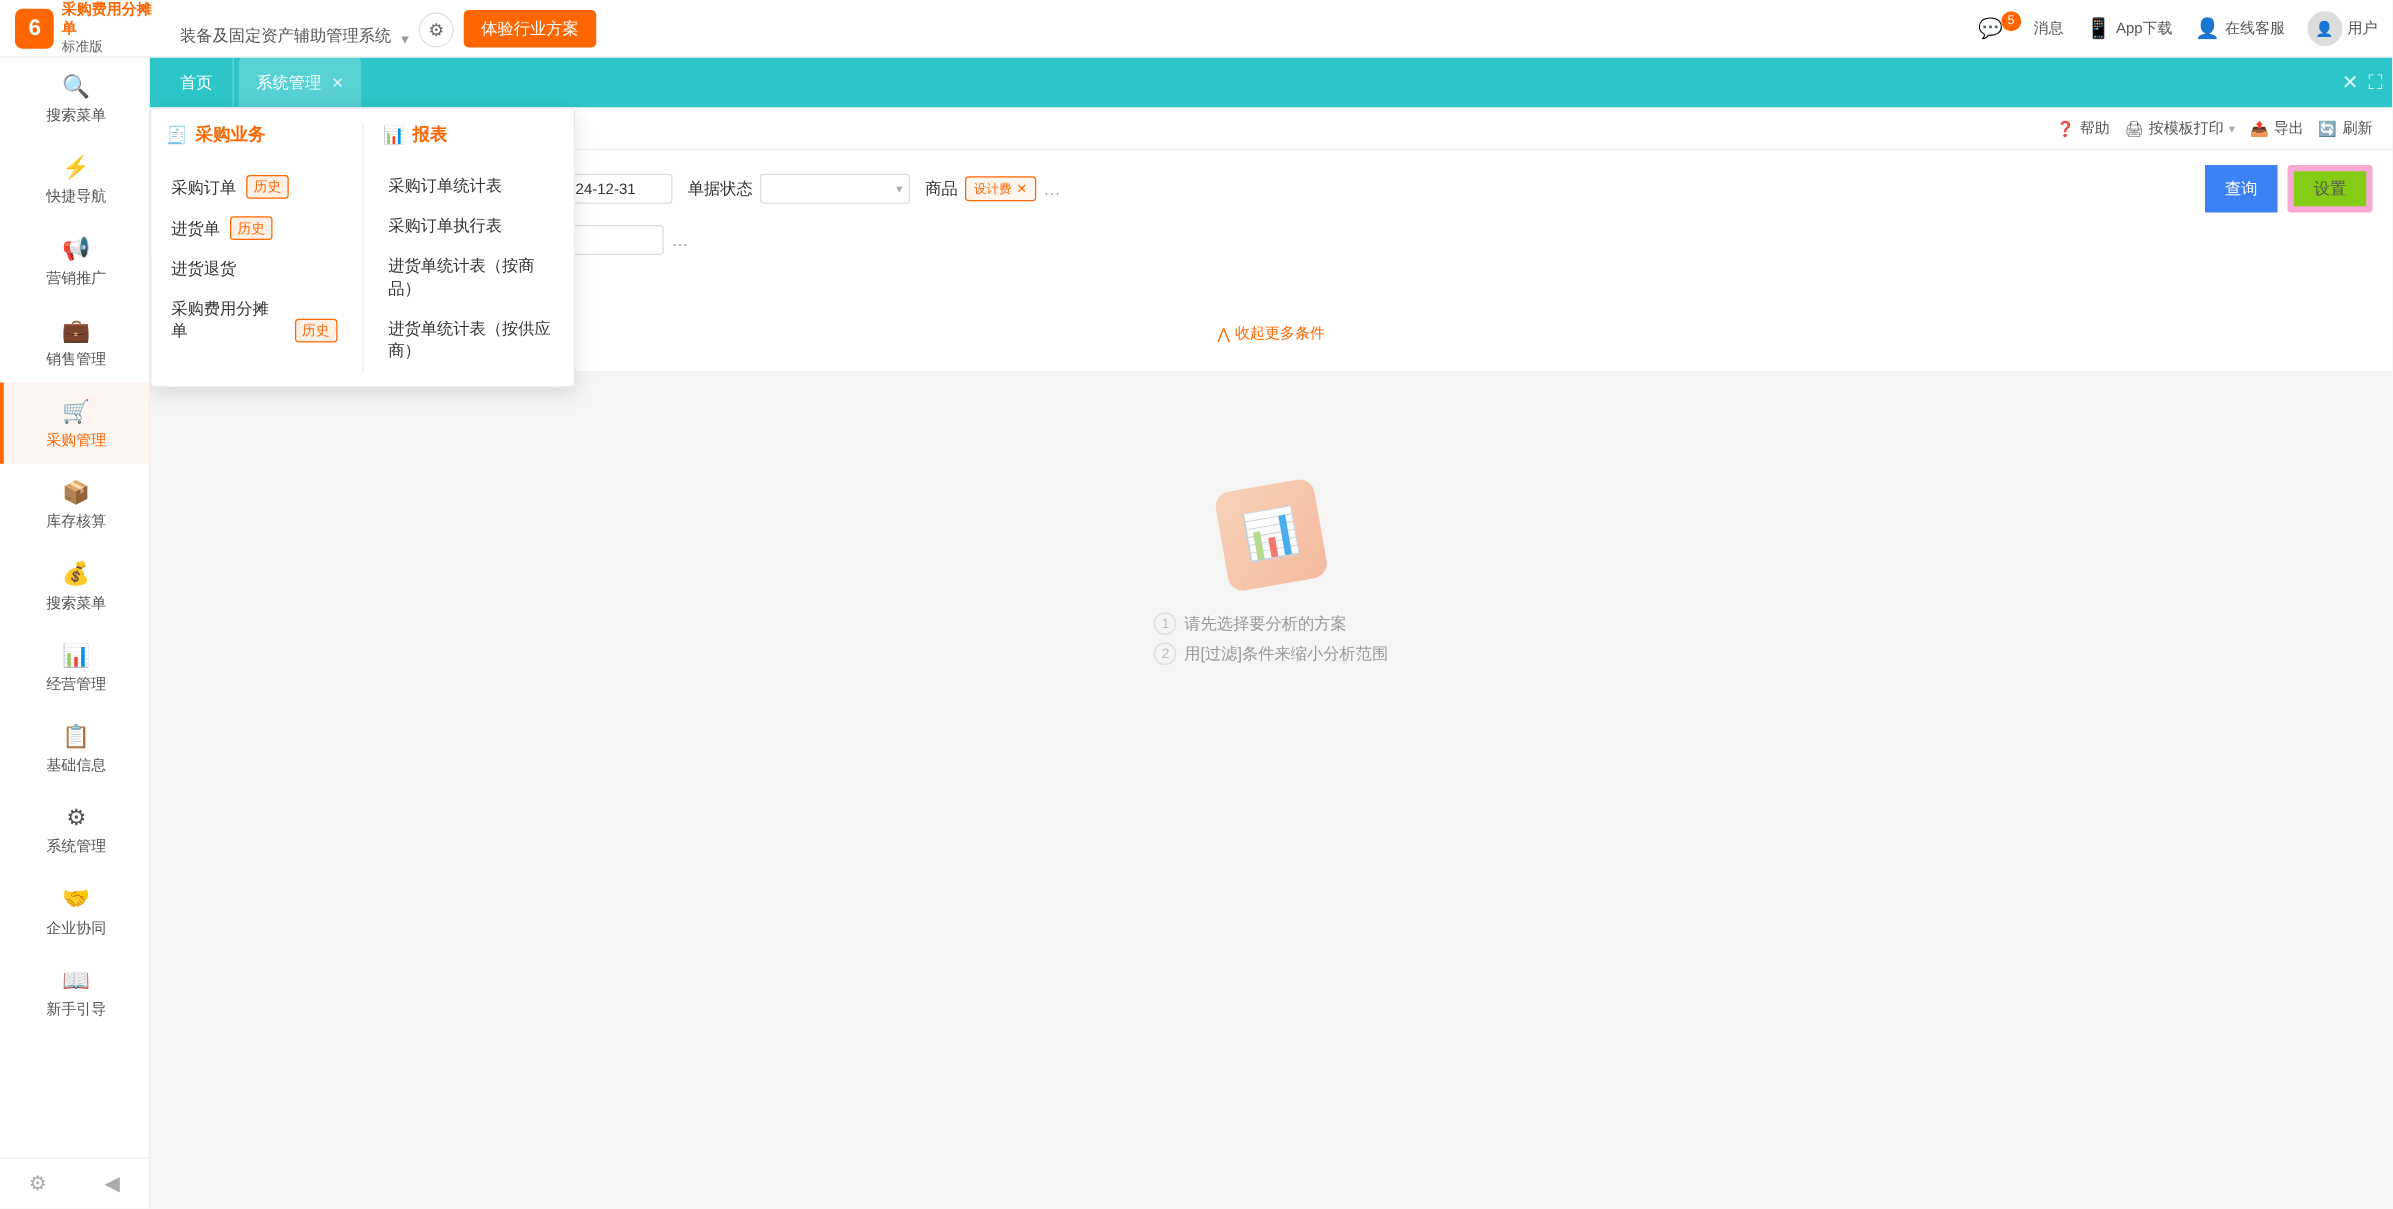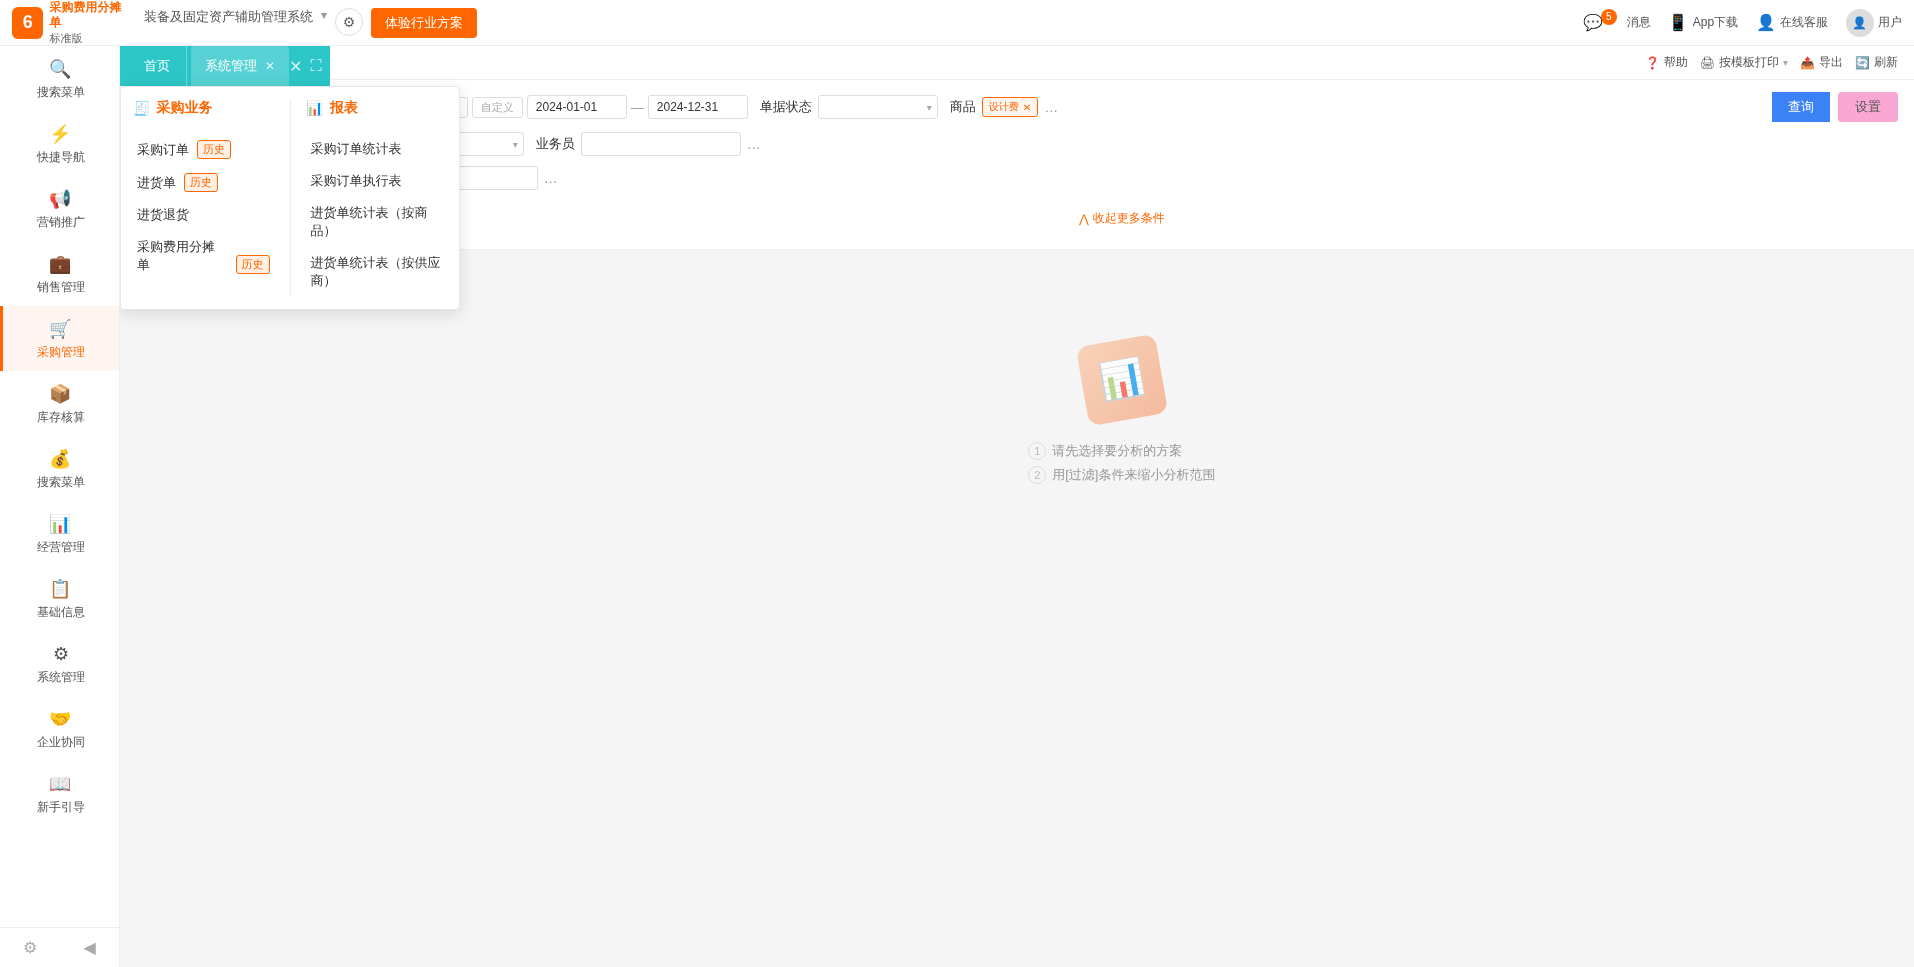--- a/index.html
+++ b/index.html
@@ -28,21 +28,21 @@
       display: flex; align-items: center; justify-content: center;
       color: #fff; font-size: 18px; font-weight: bold;
     }
     .logo-text {
       font-size: 11px; color: #666; line-height: 1.3;
     }
     .logo-text .line1 { color: #f60; font-weight: bold; font-size: 12px; }
     .system-title {
       flex: 1;
       display: flex;
-      align-items: flex-start;
+      align-items: flex-end;
       gap: 8px;
       font-size: 13px;
       color: #333;
       padding-left: 12px;
     }
     .system-title span { font-size: 13px; color: #555; }
     .system-title .dropdown-btn {
       cursor: pointer; color: #999; font-size: 12px;
     }
     .gear-btn {
@@ -128,21 +128,21 @@
       border-top: 1px solid #eee;
     }
     .sidebar-bottom-btn {
       cursor: pointer; color: #aaa; font-size: 16px;
     }
 
     
     .content-area {
       flex: 1;
       display: flex;
-      flex-direction: row;
+      flex-direction: column;
       overflow: hidden;
       position: relative;
     }
 
     
     .tab-bar {
       display: flex;
       align-items: center;
       background: #2dc6c8;
       height: 40px;
@@ -227,21 +227,21 @@
     }
     .date-input {
       border: 1px solid #ddd; border-radius: 3px;
       padding: 4px 8px; font-size: 12px; color: #333; width: 100px;
     }
     .btn-query {
       background: #3b82f6; color: #fff; border: none;
       padding: 5px 16px; border-radius: 0; cursor: pointer; font-size: 13px;
     }
     .btn-setting {
-      background: #f9a8d4; color: #555; border: 1px solid #f9a8d4;
+      background: #84cc16; color: #555; border: 5px solid #f9a8d4;
       padding: 5px 16px; border-radius: 3px; cursor: pointer; font-size: 13px; text-align: center;
     }
     .toolbar-row {
       display: flex;
       align-items: center;
       justify-content: flex-end;
       padding: 8px 16px;
       background: #fff;
       gap: 12px;
       border-bottom: 1px solid #eee;

